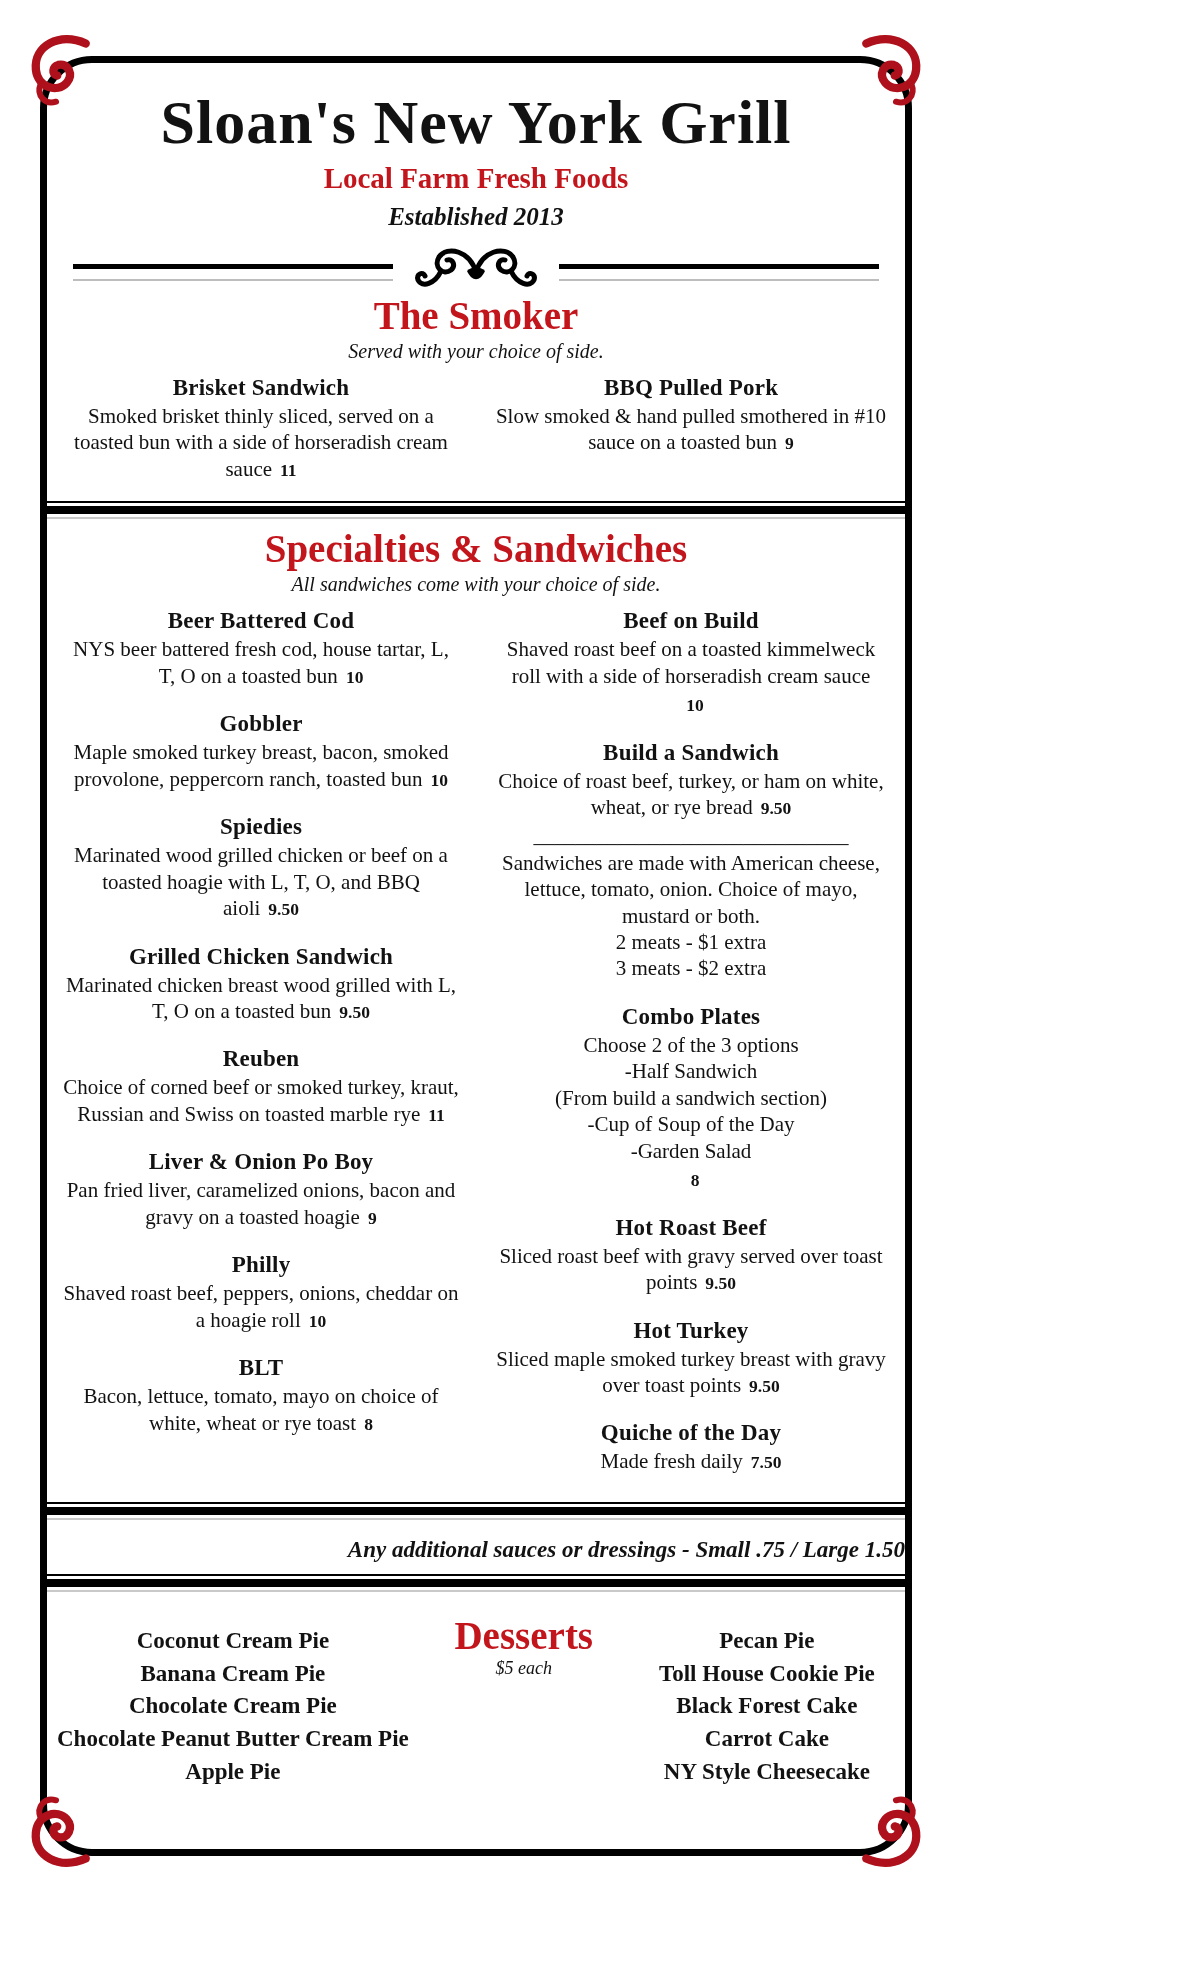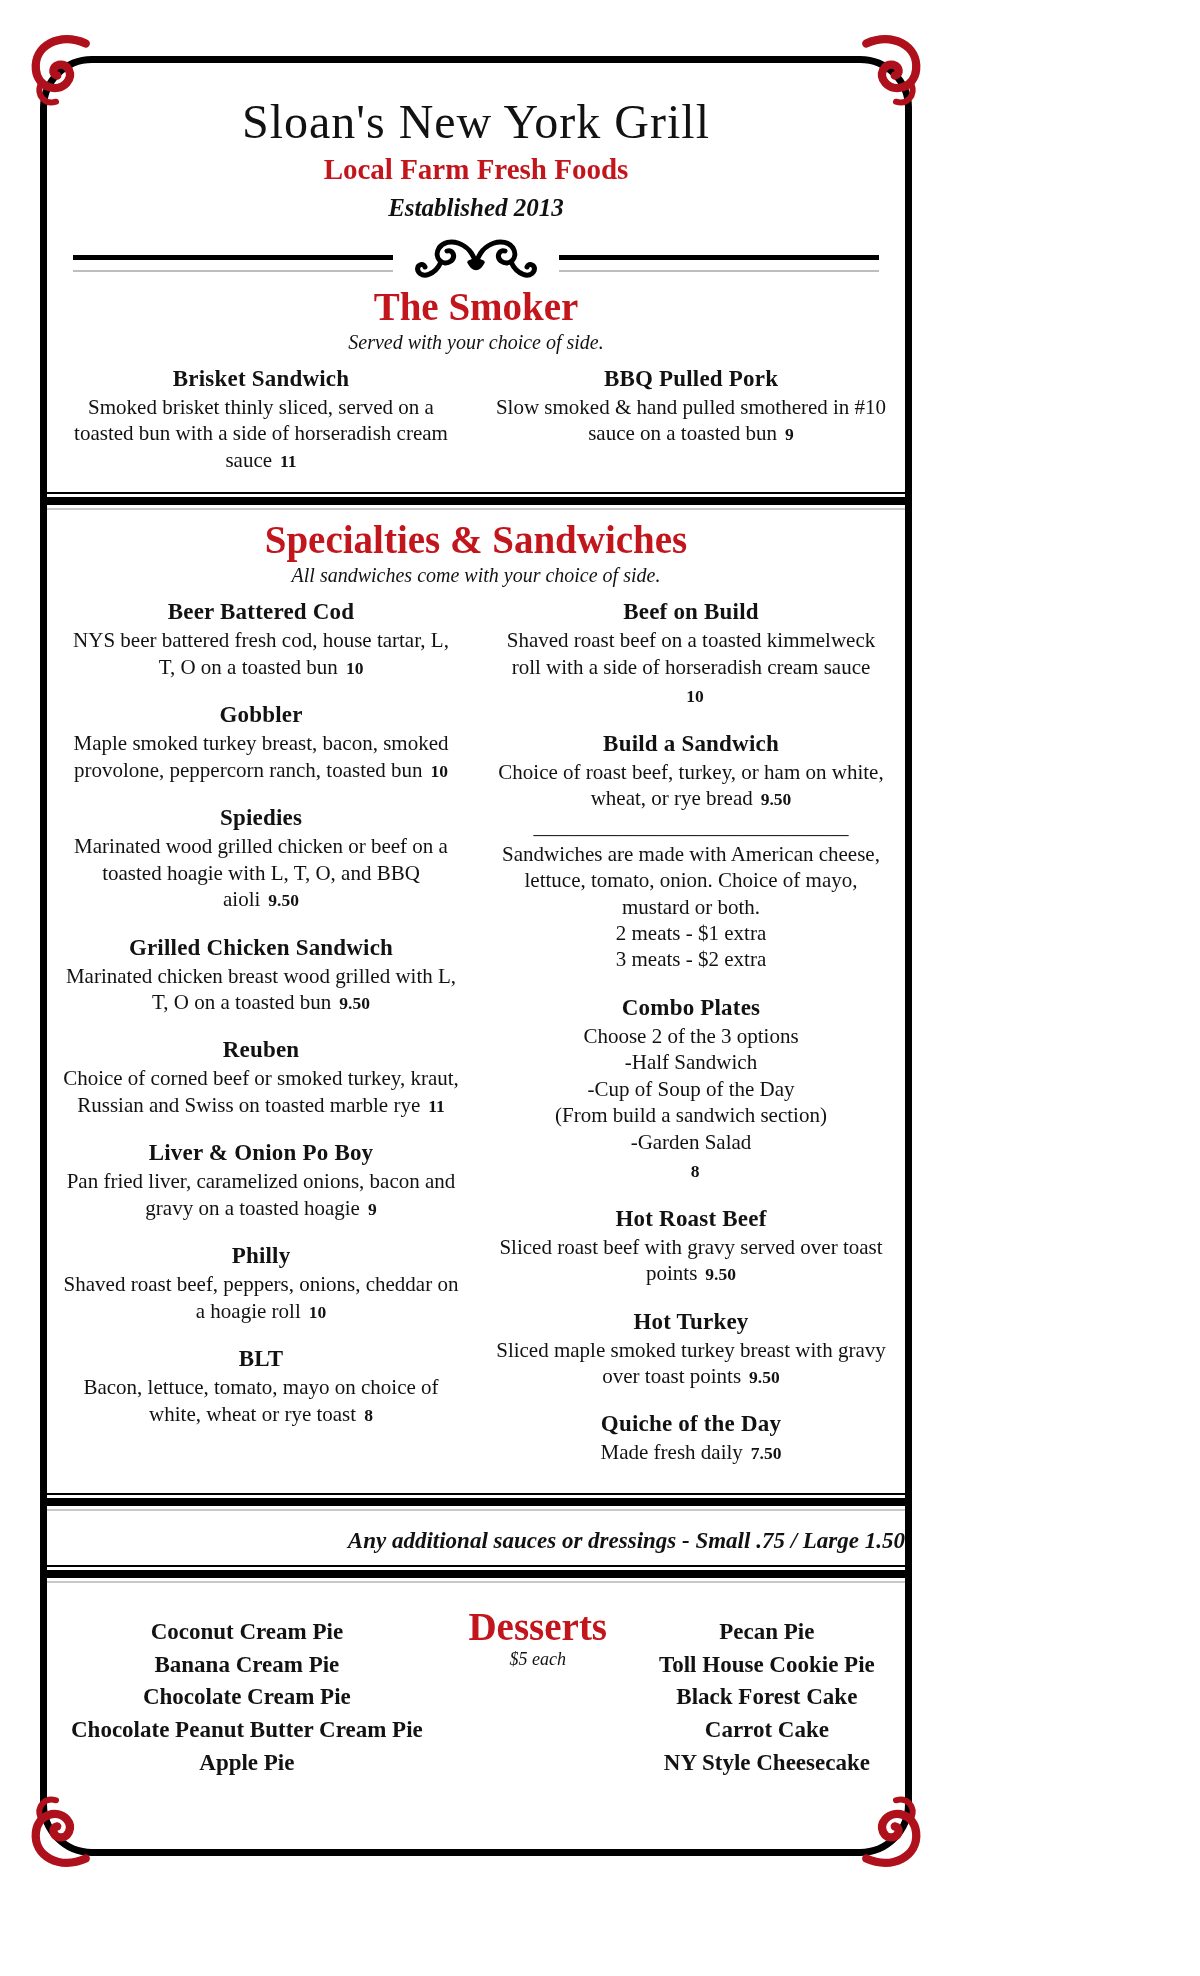--- a/index.html
+++ b/index.html
@@ -15,21 +15,21 @@
 
   
   .corner { position:absolute; width:76px; height:76px; z-index:5; }
   .corner svg { width:100%; height:100%; display:block; }
   .corner.tl { left:24px;  top:34px; }
   .corner.tr { left:852px; top:34px;  transform:scaleX(-1); }
   .corner.bl { left:24px;  top:1792px; transform:scaleY(-1); }
   .corner.br { left:852px; top:1792px; transform:scale(-1,-1); }
 
   .header { text-align:center; padding-top:14px; }
-  .title { font-size:48px; font-weight:normal; margin:17px 0 0; letter-spacing:1px; }
+  .title { font-size:62px; font-weight:bold; margin:10px 0 0; letter-spacing:1px; }
   .subtitle { font-size:29px; font-weight:bold; color:var(--accent,#c3151c); margin:4px 0 0; }
   .established { font-size:25px; font-style:italic; font-weight:600; margin:8px 0 4px; }
 
   .ornament-divider { display:flex; align-items:center; gap:8px; margin:22px 26px 0; }
   .div-line { flex:1; height:10px; border-top:5px solid #000; border-bottom:2px solid #bdbdbd; }
   .flourish { flex:0 0 auto; }
   .flourish svg { width:150px; height:48px; display:block; margin-top:-10px; }
 
   .section-title { color:var(--accent,#c3151c); font-size:39px; font-weight:bold; text-align:center; margin:2px 0 0; }
   .section-note { text-align:center; font-style:italic; font-size:20px; margin:2px 0 12px; }
@@ -44,21 +44,21 @@
   .dash-divider { white-space:nowrap; overflow:hidden; line-height:1; margin:4px 0 4px; }
   .extra-line { line-height:1.26; }
 
   .section-rule { height:8px; background:#000; position:relative; margin:10px 0 12px; }
   .section-rule::before { content:""; position:absolute; left:0; right:0; top:-5px;    height:2px; background:#000; }
   .section-rule::after  { content:""; position:absolute; left:0; right:0; bottom:-5px; height:2px; background:#c9c9c9; }
   .rule-tight { margin-top:2px; }
 
   .sauces { text-align:right; font-size:23px; font-weight:bold; font-style:italic; padding:10px 0 6px; }
 
-  .desserts { display:grid; grid-template-columns:1fr 230px 1fr; align-items:start; padding:14px 24px 0; }
+  .desserts { display:grid; grid-template-columns:1fr 230px 1fr; align-items:start; padding:14px 10px 0; }
   .desserts-center { text-align:center; }
   .desserts-title { margin:0; }
   .desserts-note { font-style:italic; font-size:18px; margin-top:0; }
   .dessert-list { text-align:center; font-weight:bold; font-size:23px; line-height:1.42; padding-top:12px; }
   .dessert-item { white-space:nowrap; }
 </style>
 </head>
 <body>
 
 <div class="page">
@@ -153,22 +153,22 @@
             </article>
             <article class="menu-item">
               <h3 class="item-name">Build a Sandwich</h3>
               <div class="item-body"><span class="desc-line">Choice of roast beef, turkey, or ham on white, wheat, or rye bread<span class="price">9.50</span></span><div class="dash-divider">______________________________</div><div class="extra-line">Sandwiches are made with American cheese, lettuce, tomato, onion. Choice of mayo, mustard or both.</div><div class="extra-line">2 meats - $1 extra</div><div class="extra-line">3 meats - $2 extra</div></div>
             </article>
             <article class="menu-item">
               <h3 class="item-name">Combo Plates</h3>
               <div class="item-body">
                 <div class="desc-line">Choose 2 of the 3 options</div>
                 <div class="desc-line">-Half Sandwich</div>
+                <div class="desc-line">(From build a sandwich section)</div>
                 <div class="desc-line">-Cup of Soup of the Day</div>
-                <div class="desc-line">(From build a sandwich section)</div>
                 <div class="desc-line">-Garden Salad</div>
                 <div class="price-line"><span class="price">8</span></div>
               </div>
             </article>
             <article class="menu-item">
               <h3 class="item-name">Hot Roast Beef</h3>
               <div class="item-body"><span class="desc-line">Sliced roast beef with gravy served over toast points<span class="price">9.50</span></span></div>
             </article>
             <article class="menu-item">
               <h3 class="item-name">Hot Turkey</h3>

